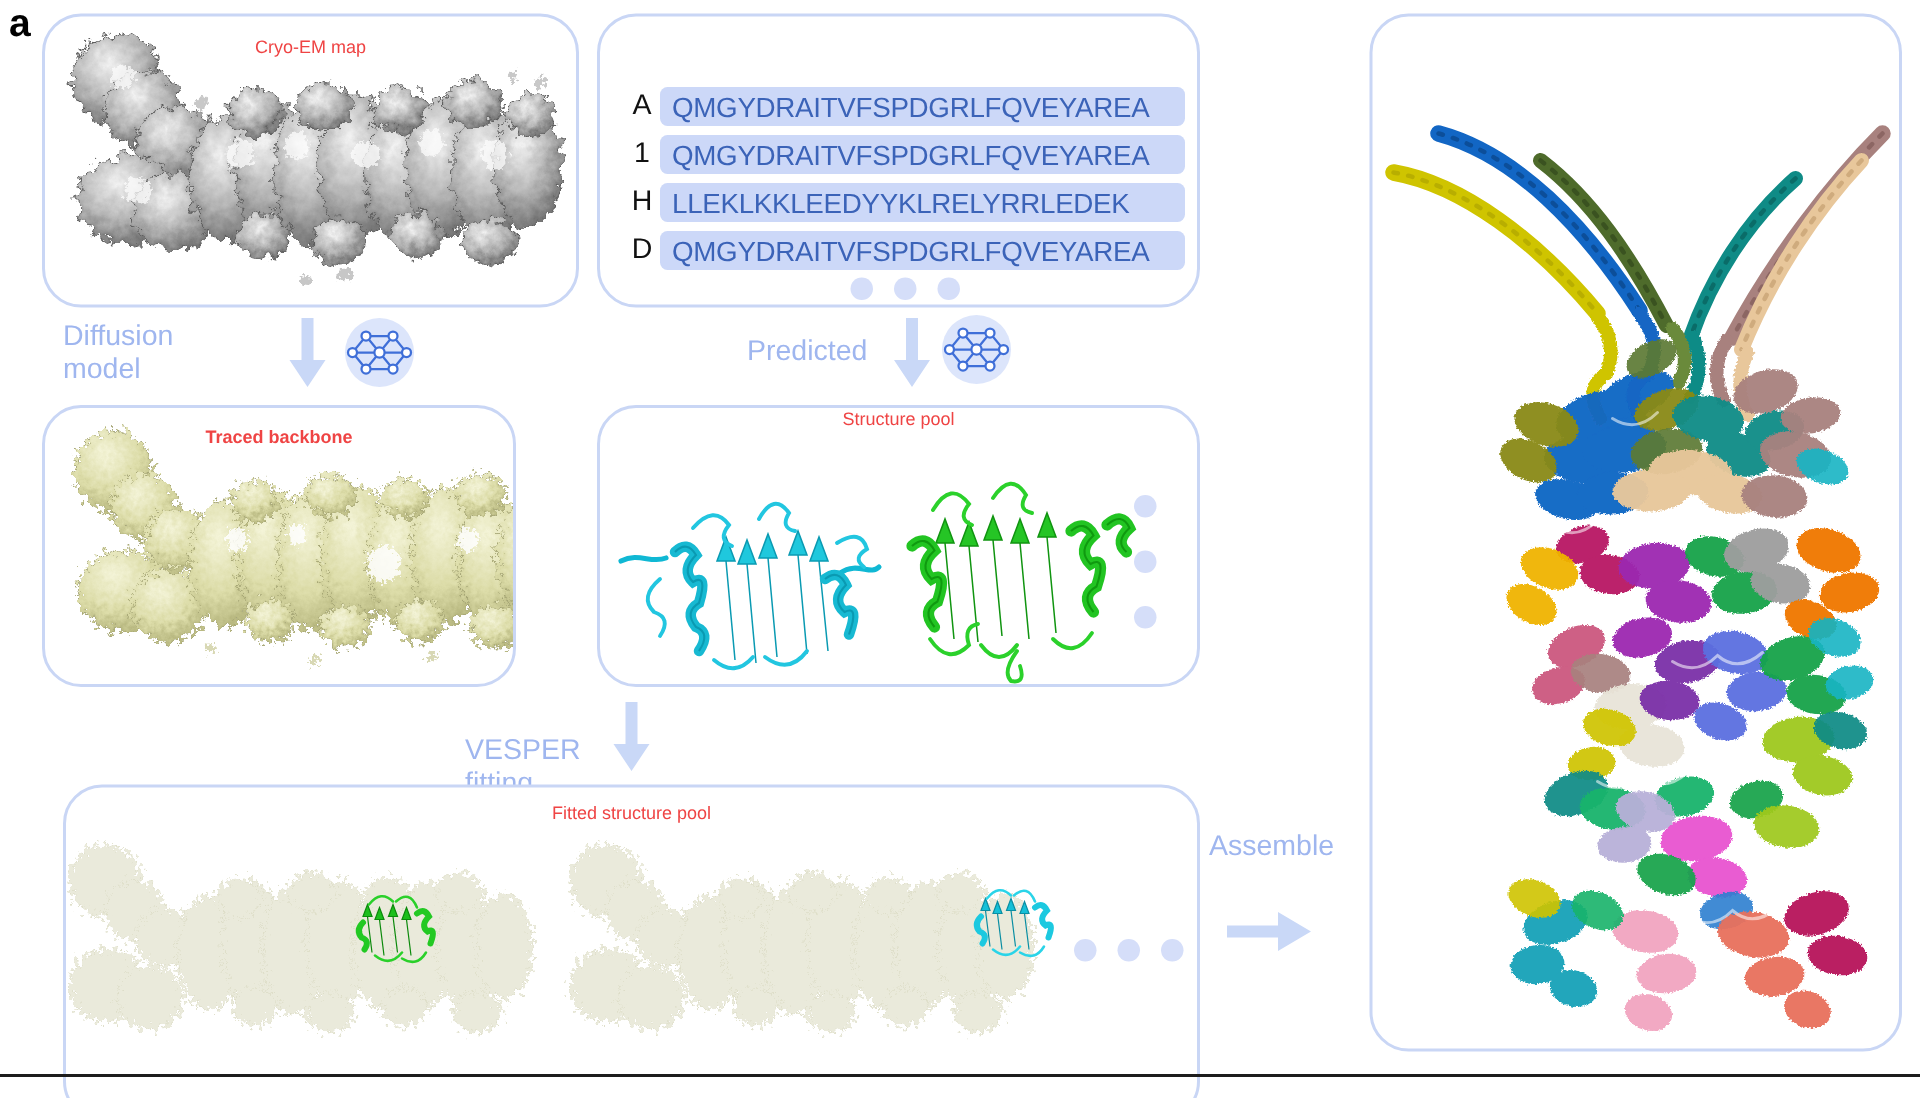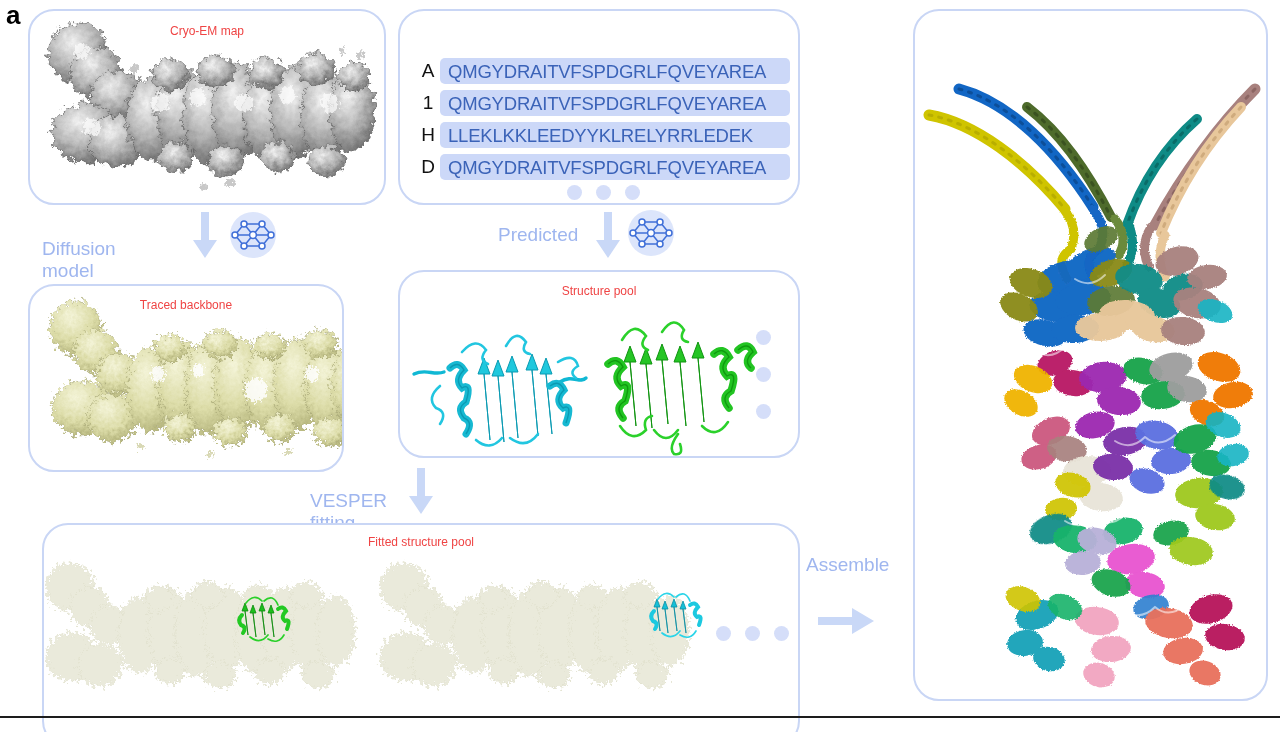--- a/index.html
+++ b/index.html
@@ -199,21 +199,21 @@
           <ellipse cx="104" cy="58" rx="4" ry="4"></ellipse>
           <ellipse cx="330" cy="44" rx="4" ry="4"></ellipse>
           <ellipse cx="312" cy="40" rx="3" ry="3"></ellipse>
           <ellipse cx="200" cy="172" rx="5" ry="4"></ellipse>
           <ellipse cx="174" cy="176" rx="4" ry="3"></ellipse>
         </g>
       </svg>
     </div>
   </div>
 
-  <div class="flow-label" style="left:42px; top:214px;margin-top:24px;">Diffusion
+  <div class="flow-label" style="left:42px; top:214px;">Diffusion
 model</div>
   <div class="arrow-down" style="left:192px; top:212px;">
     <svg viewBox="0 0 26 46">
         <path d="M9 0 h8 v28 h8 l-12 18 l-12 -18 h8 z" fill="#c9d8f7"></path>
       </svg>
   </div>
   <div class="nn-icon" style="left:230px; top:212px;">
     <svg viewBox="0 0 46 46" width="46" height="46">
       <g stroke="#3f6fd8" stroke-width="1.5" fill="none">
         <path d="M14 12 L32 12 L41 23 L32 34 L14 34 L5 23 Z"></path>
@@ -275,21 +275,21 @@
           <circle cx="32" cy="12" r="3"></circle>
         <circle cx="41" cy="23" r="3"></circle>
           <circle cx="32" cy="34" r="3"></circle>
         <circle cx="14" cy="34" r="3"></circle>
           <circle cx="5" cy="23" r="3"></circle>
         <circle cx="23" cy="23" r="3.4"></circle>
       </g>
     </svg>
   </div>
 
-  <div class="panel" style="left:28px; top:284px; width:316px; height:188px;">
+  <div class="panel" style="left:28px; top:270px; width:316px; height:188px;font-weight:bold;">
     <div class="panel-title" style="top:12px;">Traced backbone</div>
     <div class="mol" style="left:0; top:0; width:358px; height:188px;">
       <svg viewBox="0 0 358 188" preserveAspectRatio="none">
         <defs>
           <radialGradient id="gKhaki" cx="40%" cy="30%" r="72%">
             <stop offset="0%" stop-color="#f4f4d8"></stop>
             <stop offset="60%" stop-color="#dcdca8"></stop>
             <stop offset="100%" stop-color="#b6b67e"></stop>
           </radialGradient>
           <filter id="roughY" x="-25%" y="-25%" width="150%" height="150%">
@@ -334,21 +334,21 @@
           <ellipse cx="110" cy="160" rx="4" ry="3"></ellipse>
           <ellipse cx="180" cy="168" rx="4" ry="3"></ellipse>
           <ellipse cx="330" cy="134" rx="4" ry="4"></ellipse>
           <ellipse cx="258" cy="166" rx="4" ry="3"></ellipse>
         </g>
       </svg>
     </div>
   </div>
 
   <div class="panel" style="left:398px; top:270px; width:402px; height:188px;">
-    <div class="panel-title" style="top:12px;">Structure pool</div>
+    <div class="panel-title" style="top:0;">Structure pool</div>
 
     <div class="mol" style="left:10px; top:40px; width:190px; height:140px;">
       <svg viewBox="0 0 190 140">
         <g fill="none" stroke="#10b8d4" stroke-width="3.4" stroke-linecap="round">
           <path d="M4 62 C16 56 24 64 34 60"></path>
           <path d="M150 70 C162 62 170 72 176 66"></path>
         </g>
 
         <g fill="#1fc8dd" stroke="#0a9ab2" stroke-width="1">
           <path d="M74 128 L68 62 L62 62 L68 46 L74 62 L68 62 Z" transform="translate(6,0)"></path>

